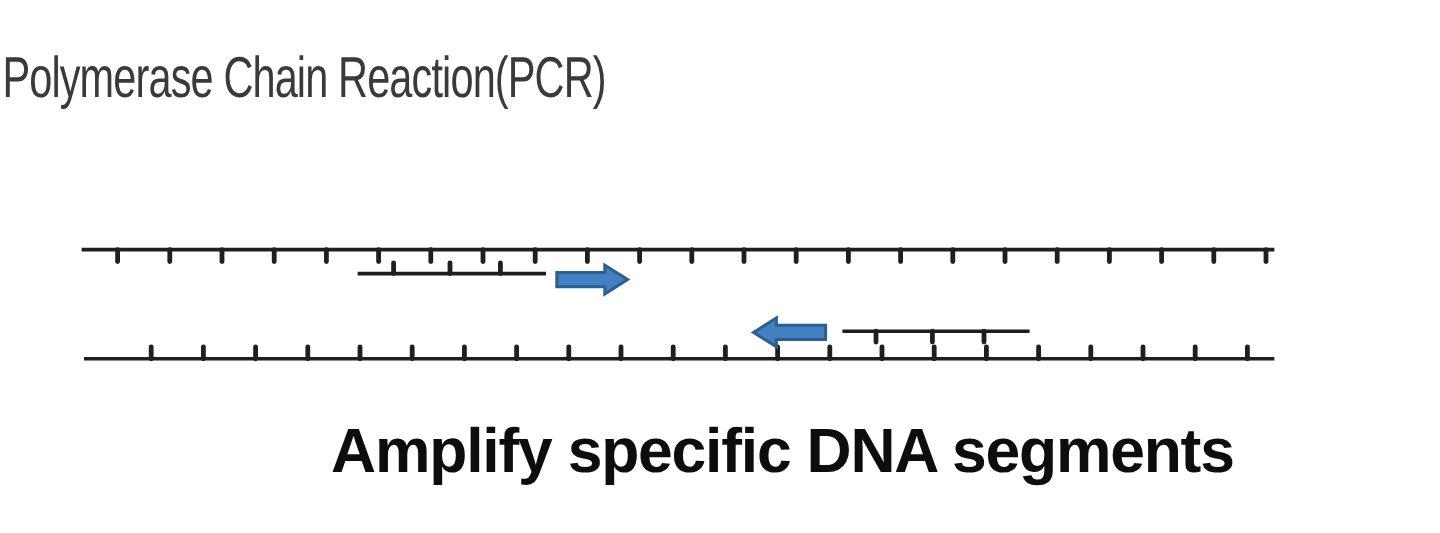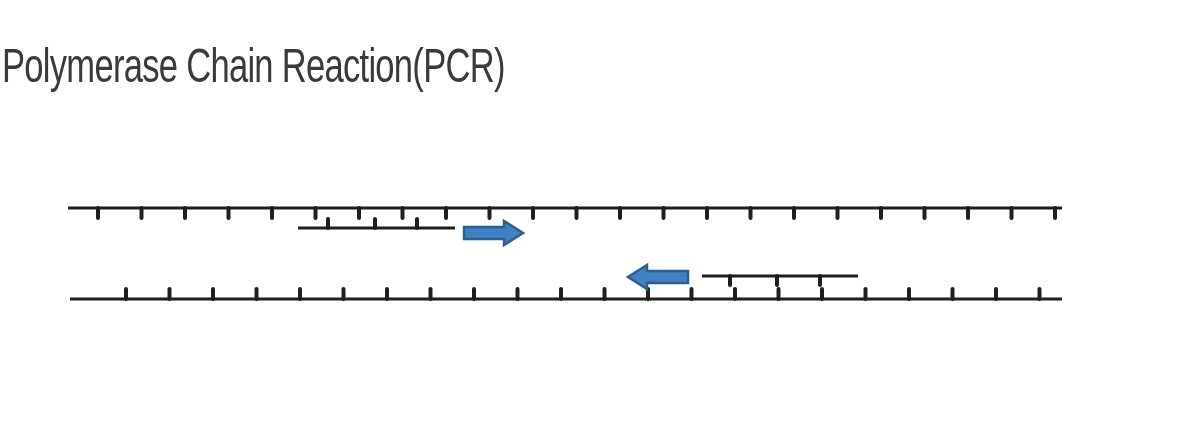--- a/index.html
+++ b/index.html
@@ -118,14 +118,15 @@
         <line x1="820" y1="276" x2="820" y2="285" stroke="#1f1f1f" stroke-width="4" stroke-linecap="round"></line>
       </g>
       <g>
         <polygon points="464,227 504,227 504,221 523,233 504,245 504,239 464,239" fill="#4181c2" stroke="#2b5e91" stroke-width="2.5" stroke-linejoin="miter"></polygon>
       </g>
       <g>
         <polygon points="688,271 647,271 647,265 628,277 647,289 647,283 688,283" fill="#4181c2" stroke="#2b5e91" stroke-width="2.5" stroke-linejoin="miter"></polygon>
       </g>
     </svg>
 
+  <div class="caption">Amplify specific DNA segments</div>
 
 </div>
 
 </body></html>

